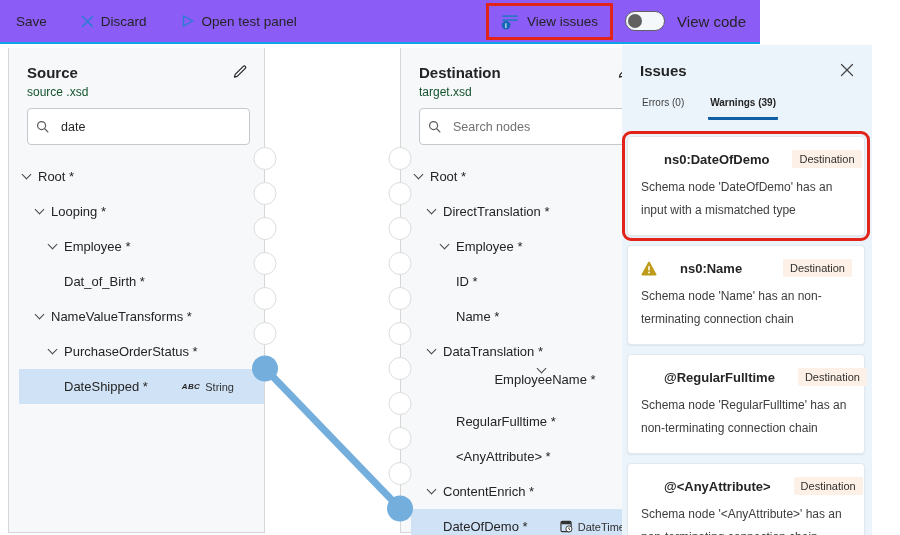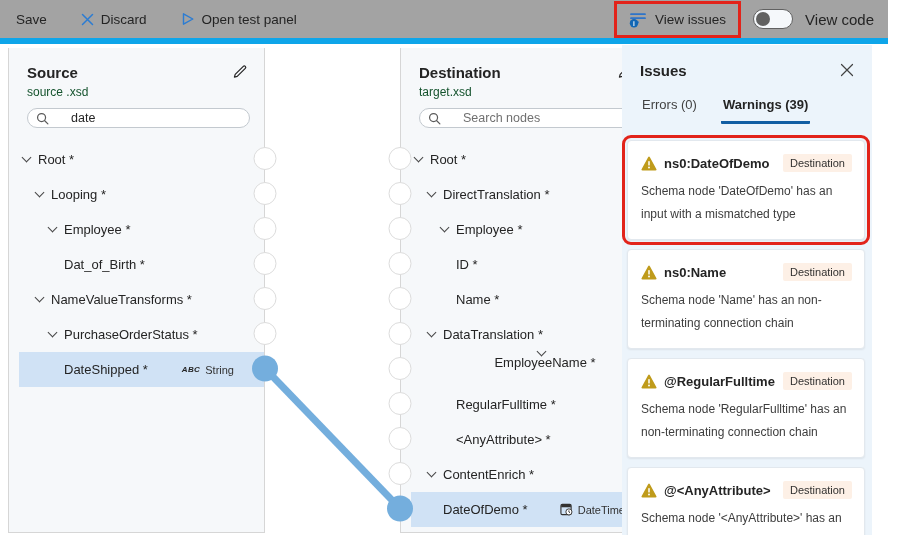--- a/index.html
+++ b/index.html
@@ -1,21 +1,21 @@
 <!DOCTYPE html>
 <html><head>
 <meta charset="utf-8">
 <style>
   * { margin:0; padding:0; box-sizing:border-box; }
   html,body { width:900px; height:535px; background:#fff; overflow:hidden;
     font-family:"Liberation Sans","DejaVu Sans",sans-serif; color:#242424; }
 
   
-  .toolbar { position:absolute; left:0; top:0; width:888px; height:44px;
-    background:#a3a3a3; border-bottom:6px solid #0ea5e9;
+  .toolbar { position:absolute; left:0; top:0; width:760px; height:44px;
+    background:#8b5cf6; border-bottom:2px solid #0ea5e9;
     display:flex; align-items:center; padding:0 14px 0 8px; }
   .tb-btn { display:flex; align-items:center; gap:7px; background:none; border:none;
     font-family:inherit; font-size:13.5px; color:#242424; cursor:pointer;
     padding:6px 8px; margin-right:18px; }
   .tb-right { margin-left:auto; display:flex; align-items:center; gap:12px; }
   .red-box { border:3px solid #e2231a; padding:1px 4px; }
   .toggle { width:40px; height:20px; border:1px solid #616161; border-radius:10px;
     position:relative; cursor:pointer; background:#f5f8fb; }
   .toggle .knob { position:absolute; left:2px; top:2px; width:14px; height:14px;
     border-radius:50%; background:#616161; }
@@ -23,22 +23,22 @@
 
   
   .panel { position:absolute; top:48px; height:485px; background:#f6f8fa; }
   .panel.source { left:8px; width:257px; border:1px solid #d6d6d6; border-top:none; }
   .panel.dest   { left:400px; width:250px; border:1px solid #d6d6d6; border-top:none; }
   .panel-head { padding:14px 14px 0 18px; }
   .panel-title-row { display:flex; align-items:center; justify-content:space-between; }
   .panel-title { font-size:15px; font-weight:700; }
   .panel-sub { font-size:12px; color:#14532d; margin-top:3px; }
   .edit-btn { background:none; border:none; cursor:pointer; padding:2px; }
-  .searchbox { margin-top:9px; height:20px; background:#fff; border:1px solid #c3c9cf;
-    border-radius:12px; display:flex; align-items:center; padding:0 8px; gap:22px; }
+  .searchbox { margin-top:9px; height:37px; background:#fff; border:1px solid #c3c9cf;
+    border-radius:4px; display:flex; align-items:center; padding:0 8px; gap:12px; }
   .searchbox input { border:none; outline:none; background:transparent; width:100%;
     font-family:inherit; font-size:12.5px; color:#242424; }
   .searchbox input::placeholder { color:#707070; }
 
   .tree { margin-top:14px; }
   .tree-row { height:35px; display:flex; align-items:center; font-size:13px;
     margin-left:10px; padding-right:0; cursor:pointer; }
   .tree-row.selected { background:#d0e2f5; }
   .chev { width:7px; height:7px; border-right:1.3px solid #464646;
     border-bottom:1.3px solid #464646; transform:rotate(45deg);
@@ -55,29 +55,29 @@
     z-index:5; pointer-events:none; }
 
   
   .issues { position:absolute; left:622px; top:45px; width:250px; height:490px;
     background:#ecf4fb; }
   .issues-head { display:flex; align-items:center; justify-content:space-between;
     padding:16px 16px 0 18px; }
   .issues-title { font-size:15px; font-weight:700; }
   .close-btn { background:none; border:none; cursor:pointer; padding:2px; }
   .tabs { display:flex; gap:22px; padding:14px 0 0 18px; }
-  .tab { font-size:13px; color:#424242; padding:4px 2px 9px;
+  .tab { font-size:10px; color:#424242; padding:4px 2px 9px;
     border-bottom:3px solid transparent; cursor:pointer; }
   .tab.active { color:#242424; font-weight:700; border-bottom:3px solid #115ea3;
     border-radius:1px; }
   .cards { padding:16px 7px 0 5px; display:flex; flex-direction:column; gap:9px; }
   .issue-card { background:#fff; border:1px solid #e2e8ee; border-radius:4px;
     box-shadow:0 1px 2px rgba(0,0,0,.07); padding:13px 12px 13px 13px; cursor:pointer; }
   .issue-card.highlighted { outline:3px solid #e2231a; outline-offset:2px; }
-  .ic-title { display:flex; align-items:center; gap:7px; }
+  .ic-title { display:flex; align-items:center; gap:23px; }
   .ic-name { font-size:13px; font-weight:700; white-space:nowrap; }
   .ic-badge { margin-left:auto; background:#fdf0e6; color:#323130; font-size:11px;
     padding:3px 7px; border-radius:2px; }
   .ic-msg { margin-top:8px; font-size:12px; color:#3d3d3d; line-height:23px; }
 
   svg { display:block; }
 </style>
 </head>
 <body>
 

